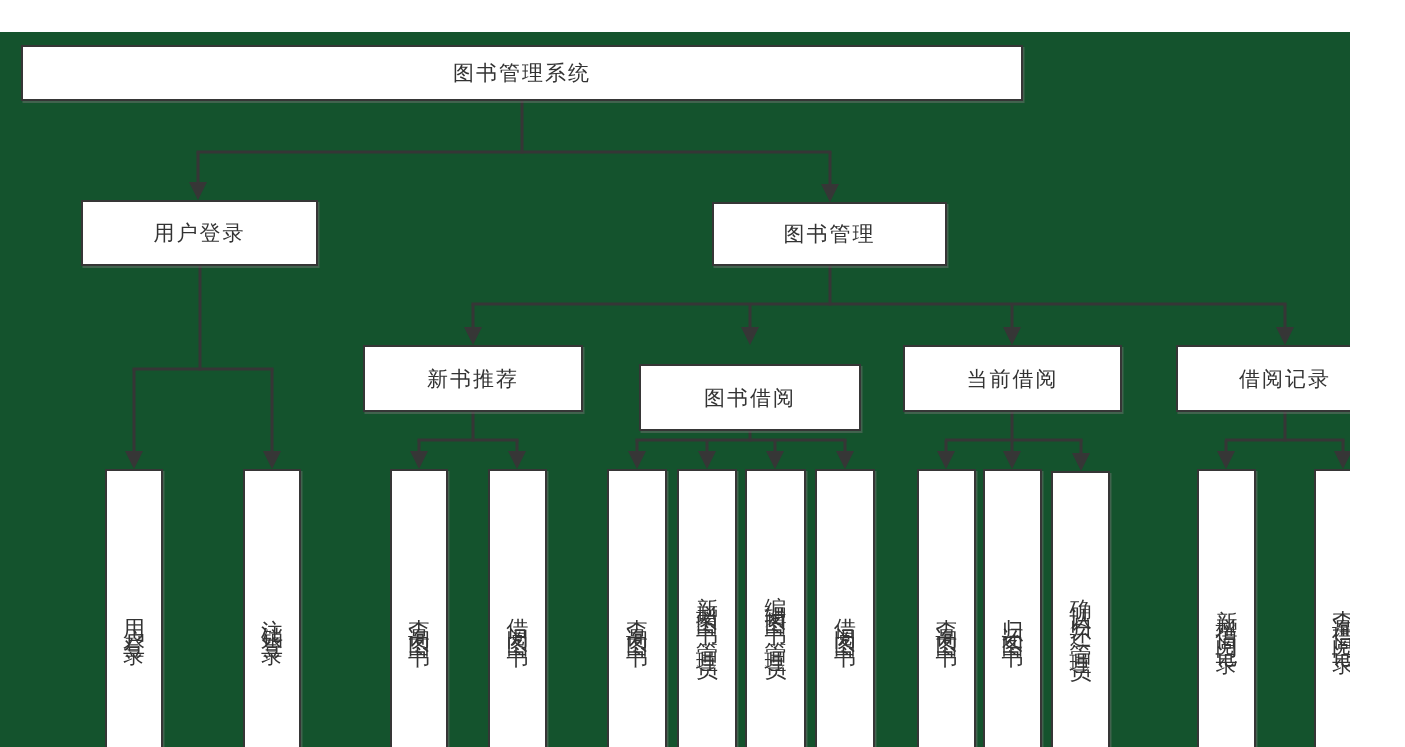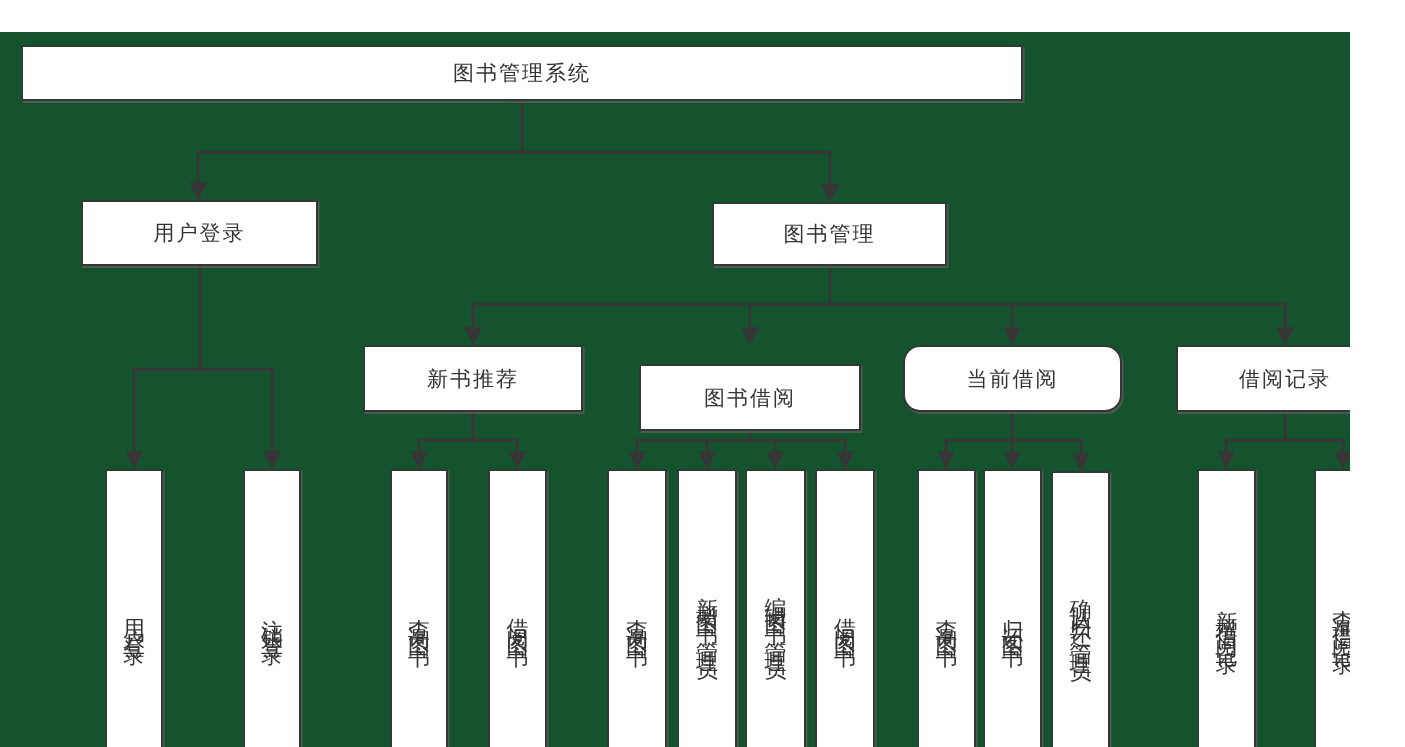--- a/index.html
+++ b/index.html
@@ -127,21 +127,21 @@
     <polygon points="1334,419 1352,419 1343,437" stroke="none"></polygon>
   </svg>
 
   <div class="node hbox" style="left:21px; top:13px; width:1002px; height:56px;">图书管理系统</div>
 
   <div class="node hbox" style="left:81px; top:168px; width:237px; height:66px;">用户登录</div>
   <div class="node hbox" style="left:712px; top:170px; width:235px; height:64px;">图书管理</div>
 
   <div class="node hbox" style="left:363px; top:313px; width:220px; height:67px;">新书推荐</div>
   <div class="node hbox" style="left:639px; top:332px; width:222px; height:67px;">图书借阅</div>
-  <div class="node hbox" style="left:903px; top:313px; width:219px; height:67px;border-radius:17px;">当前借阅</div>
+  <div class="node hbox" style="left:903px; top:313px; width:219px; height:67px;">当前借阅</div>
   <div class="node hbox" style="left:1176px; top:313px; width:218px; height:67px;">借阅记录</div>
 
   <div class="node vbox" style="left:105px; width:58px;">
     <span>用户登录</span>
   </div>
   <div class="node vbox" style="left:243px; width:58px;">
     <span>注销登录</span>
   </div>
 
   <div class="node vbox" style="left:390px; width:58px;">

